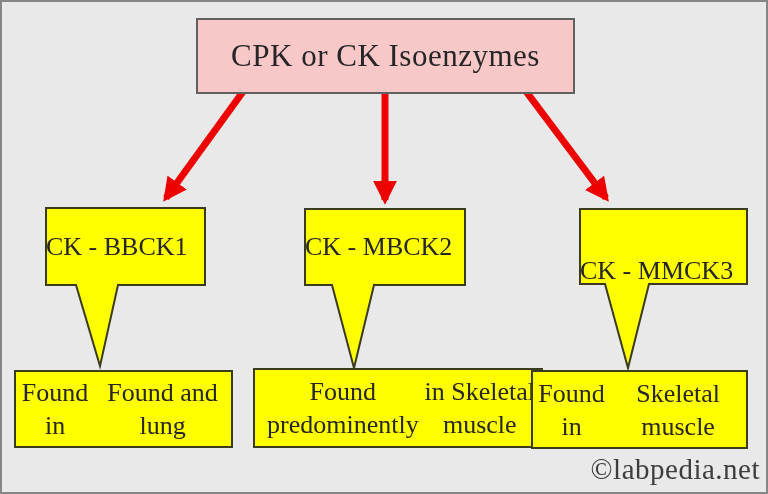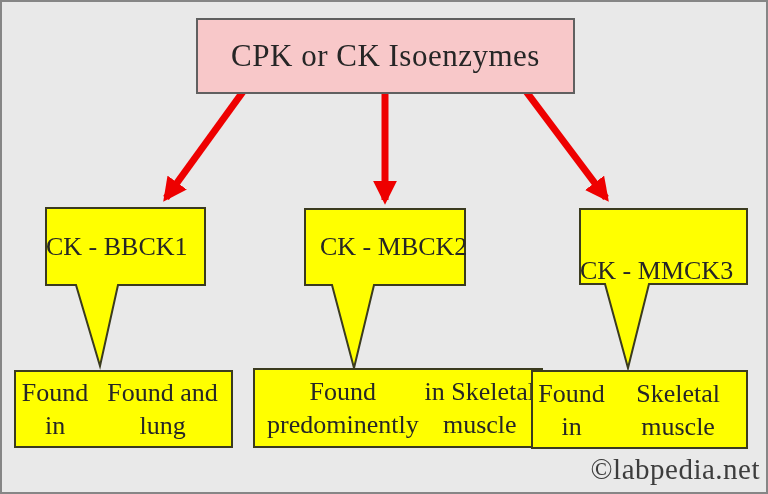--- a/index.html
+++ b/index.html
@@ -100,21 +100,21 @@
   </svg>
 
   <div class="title-box">
     <span>CPK or CK Isoenzymes</span>
   </div>
 
   <div class="node-text" style="left:44px; top:206px; width:159px; height:77px;">
     <span>CK - BB</span>
     <span>CK1</span>
   </div>
-  <div class="node-text" style="left:318px; top:207px; width:160px; height:76px;">
+  <div class="node-text" style="left:303px; top:207px; width:160px; height:76px;">
     <span>CK - MB</span>
     <span>CK2</span>
   </div>
   <div class="node-text" style="left:578px; top:207px; width:167px; height:75px;margin-top:24px;">
     <span>CK - MM</span>
     <span>CK3</span>
   </div>
 
   <div class="desc-box" style="left:12px; top:368px; width:219px; height:78px;">
     <span>Found in</span>

